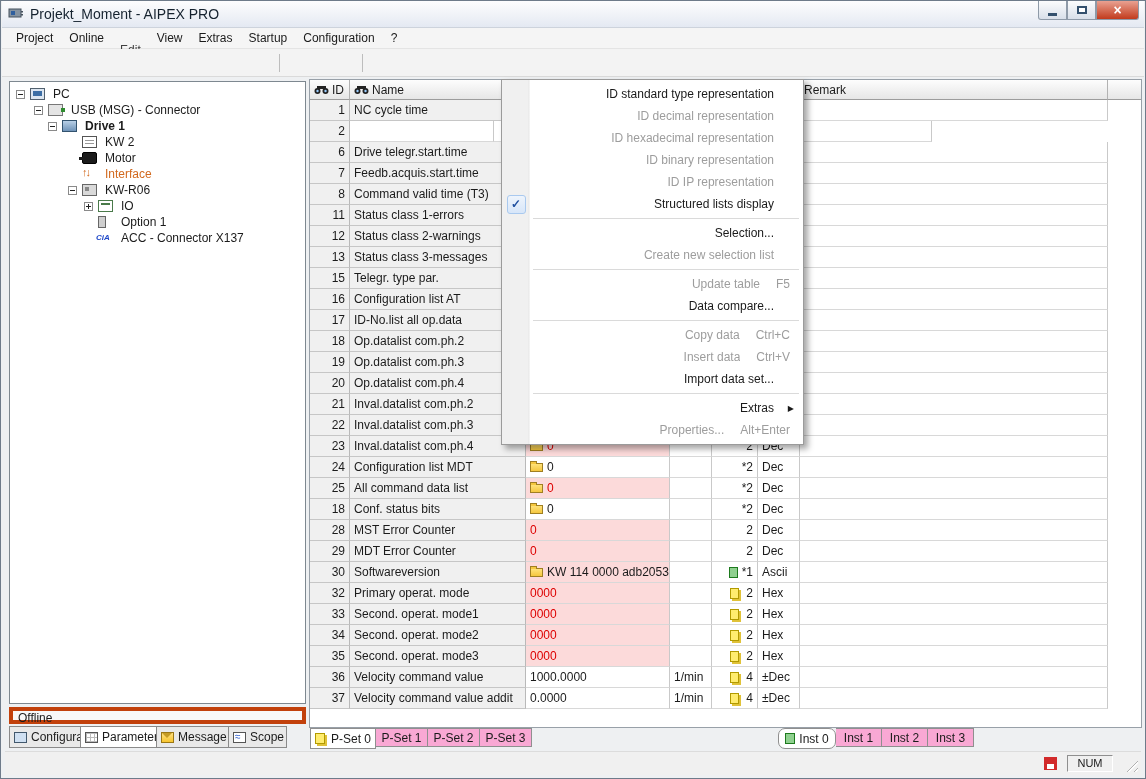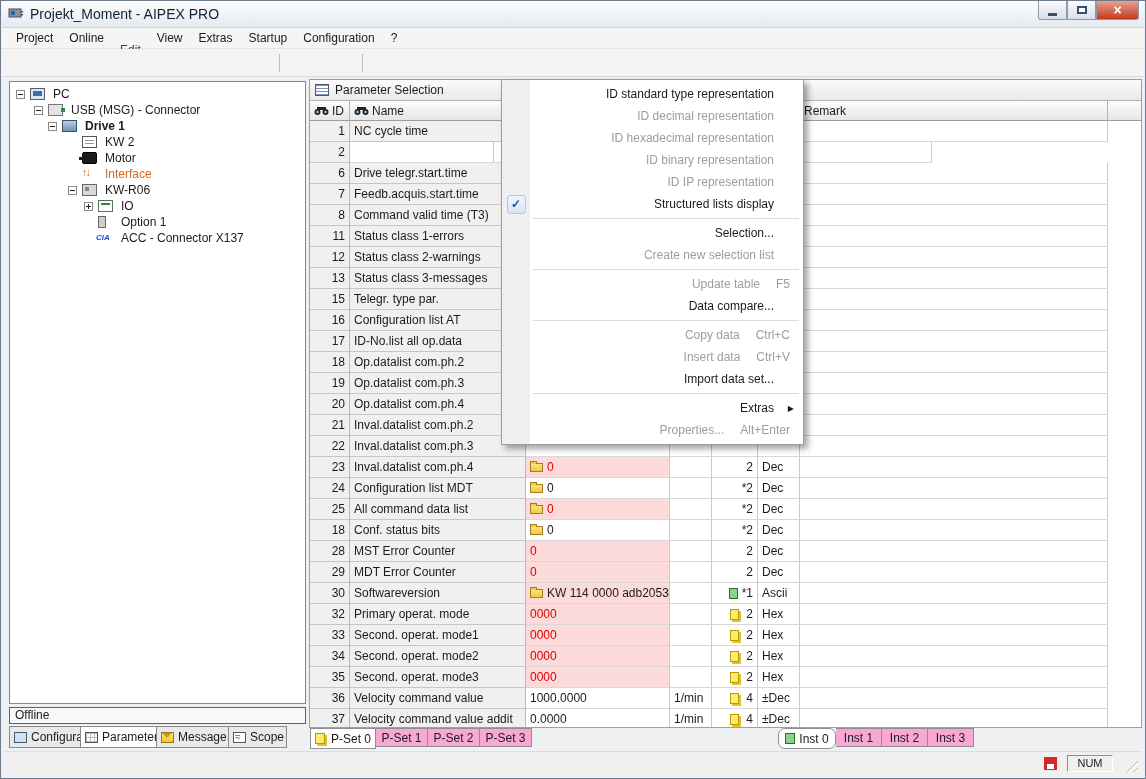--- a/index.html
+++ b/index.html
@@ -63,21 +63,21 @@
   .tn[data-icon="io"] .tn-icon { background:#fff; border:1px solid #4a7a4a; }
   .tn[data-icon="io"] .tn-icon::after { content:""; position:absolute; left:2px; right:2px; top:2px; height:2px; background:#4a7a4a; }
   .tn[data-icon="option"] .tn-icon { width:8px; flex-basis:8px; margin-right:12px; background:#cfcfcf; border:1px solid #666; }
   .tn[data-icon="cia"] .tn-icon::before { content:"CiA"; font-size:8px; font-weight:bold; font-style:italic; color:#1f49c9; position:absolute; top:1px; left:-2px; }
   .tn-label { padding:1px 3px; }
   .tn[data-style="bold"] .tn-label { font-weight:bold; }
   .tn[data-style="orange"] .tn-label { color:#d2691e; }
 
   
   .offline-box { position:absolute; left:8px; top:706px; width:297px; height:17px;
-    background:#f8f8f8; border:1px solid #c2410c; line-height:15px; padding-left:5px; }
+    background:#f8f8f8; border:4px solid #c2410c; line-height:15px; padding-left:5px; }
   .view-tabs { position:absolute; left:8px; top:725px; height:22px; display:flex; }
   .vtab { display:flex; align-items:center; gap:4px; border:1px solid #8a8a8a; border-left:none;
           background:#e9e9e9; padding:0 4px; overflow:hidden; white-space:nowrap; }
   .view-tabs div:nth-of-type(1){ border-left:1px solid #8a8a8a; width:72px; }
   .view-tabs div:nth-of-type(2){ width:76px; }
   .view-tabs div:nth-of-type(3){ width:72px; }
   .view-tabs div:nth-of-type(4){ width:58px; }
   .vtab[data-active="true"] { background:#fff; }
   .vicon { flex:0 0 13px; width:13px; height:11px; position:relative; }
   .vtab[data-icon="configuration-view"] .vicon { background:#cfe0f2; border:1px solid #41586d; }
@@ -335,24 +335,20 @@
         <span>Message</span>
       </div>
 
       <div class="vtab" data-icon="scope-view">
         <span class="vicon"></span>
         <span>Scope</span>
       </div>
     </div>
 
   <div class="main-panel">
-    <div class="panel-header">
-      <span class="ph-icon"></span>
-      <span>Parameter Selection</span>
-    </div>
     <div class="thead">
       <div class="th w-id">
         <svg class="binoc-svg" width="15" height="10" viewBox="0 0 15 10">
             <circle cx="3.5" cy="6" r="3" fill="#222"></circle>
             <circle cx="11.5" cy="6" r="3" fill="#222"></circle>
             <rect x="3" y="1" width="9" height="3" fill="#222"></rect>
             <circle cx="3.5" cy="6" r="1.2" fill="#9cf"></circle>
             <circle cx="11.5" cy="6" r="1.2" fill="#9cf"></circle>
           </svg>
         <span>ID</span>

